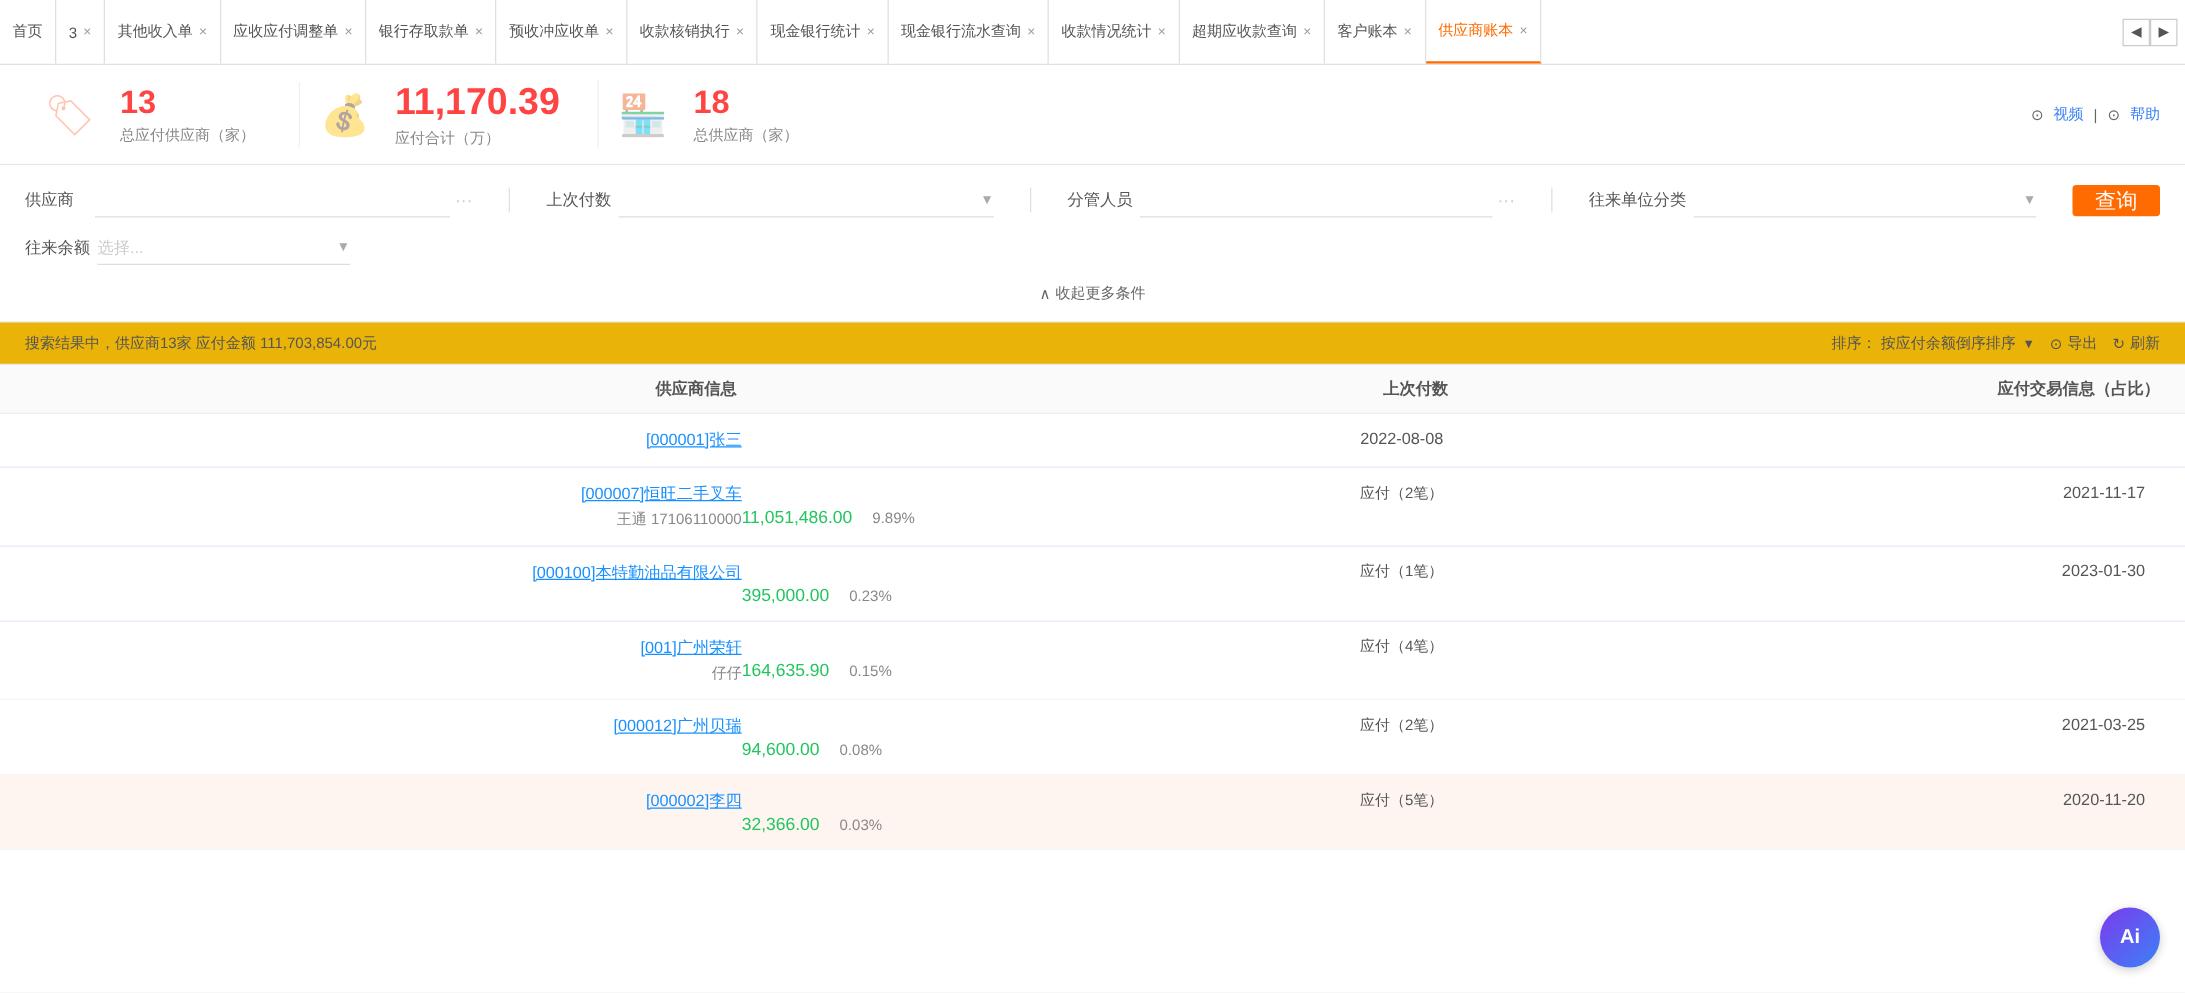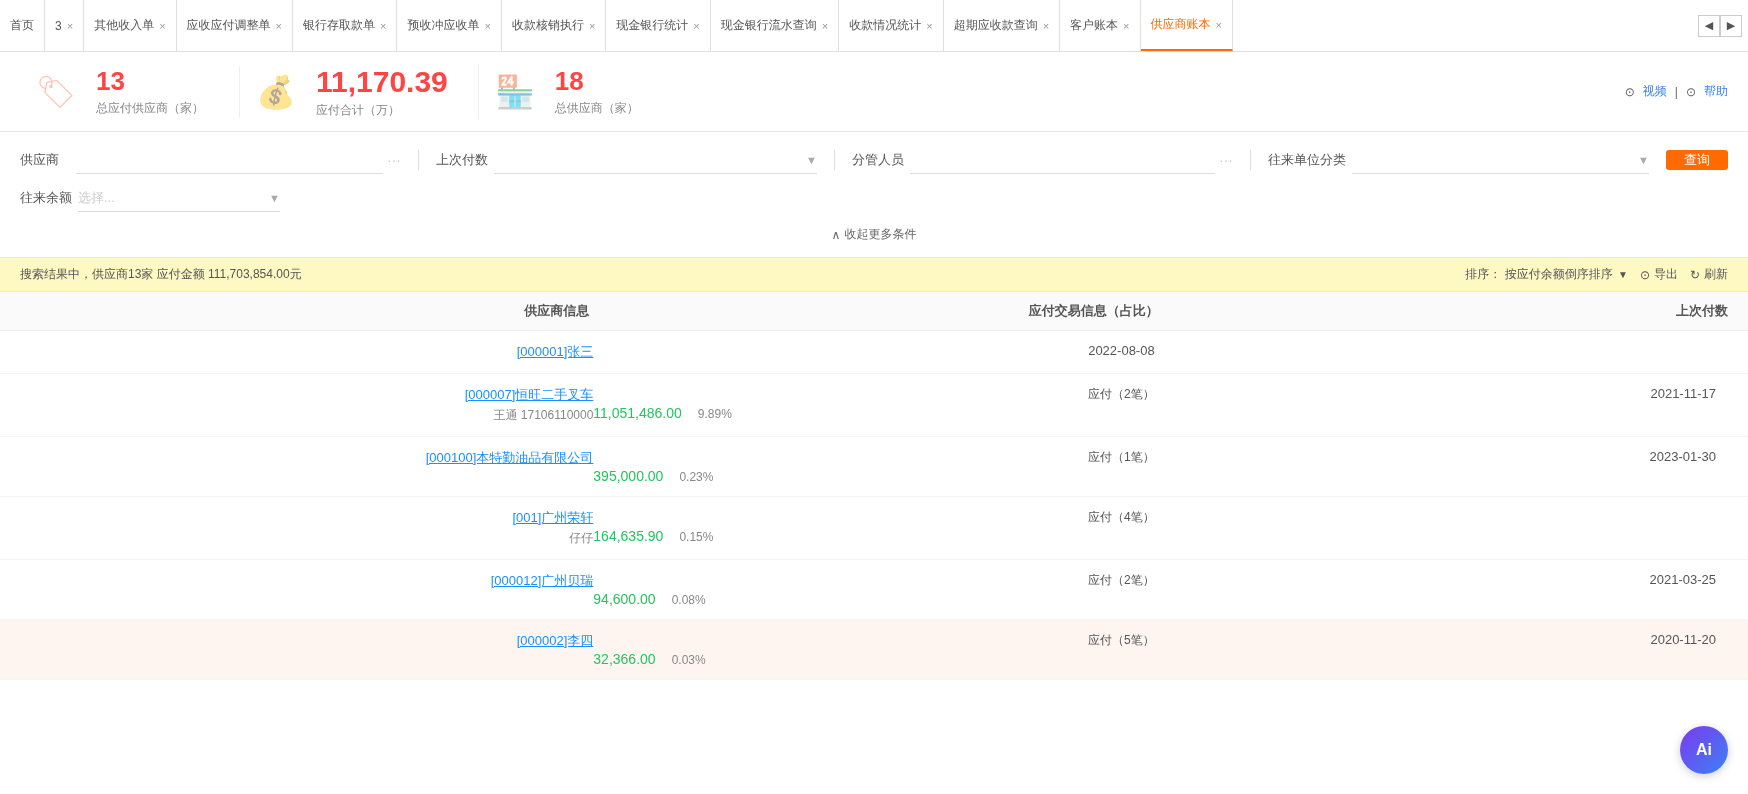--- a/index.html
+++ b/index.html
@@ -107,21 +107,21 @@
 
     
     .filter-area {
       background: #fff;
       padding: 14px 20px 10px;
       border-bottom: 1px solid #e8e8e8;
     }
     .filter-row {
       display: flex;
       align-items: center;
-      gap: 1px;
+      gap: 13px;
       margin-bottom: 10px;
     }
     .filter-group {
       display: flex;
       align-items: center;
       flex: 1;
       min-width: 0;
     }
     .filter-label {
       font-size: 13px;
@@ -175,40 +175,40 @@
       margin: 0 16px;
       flex-shrink: 0;
     }
     .search-btn {
       background: #ff6b00;
       color: #fff;
       border: none;
       padding: 1px 18px;
       border-radius: 3px;
       cursor: pointer;
-      font-size: 13px;
+      font-size: 17px;
       white-space: nowrap;
       margin-left: 16px;
     }
     .collapse-btn {
       display: flex;
       align-items: center;
       justify-content: center;
       gap: 4px;
       font-size: 12px;
       color: #666;
       cursor: pointer;
       padding: 4px 12px;
       margin: 2px auto 0;
       width: fit-content;
     }
 
     
     .result-bar {
-      background: #fef9c3;
+      background: #eab308;
       padding: 8px 20px;
       border-bottom: 1px solid #e8e8e8;
       display: flex;
       align-items: center;
       justify-content: space-between;
       font-size: 12px;
       color: #555;
     }
     .result-right {
       display: flex;
@@ -422,22 +422,22 @@
         <span>↻</span>
         <span>刷新</span>
       </div>
     </div>
   </div>
 
   <div class="content-area">
     <div class="table-area">
       <div class="table-header">
         <span class="th">供应商信息</span>
+        <span class="th">上次付数</span>
         <span class="th">应付交易信息（占比）</span>
-        <span class="th">上次付数</span>
       </div>
       <div id="table-body">
           <div class="table-row">
             <div>
               <div class="supplier-name">[000001]张三</div>
             </div>
             <div class="date-val">2022-08-08</div>
           </div>
           <div class="table-row">
             <div>

